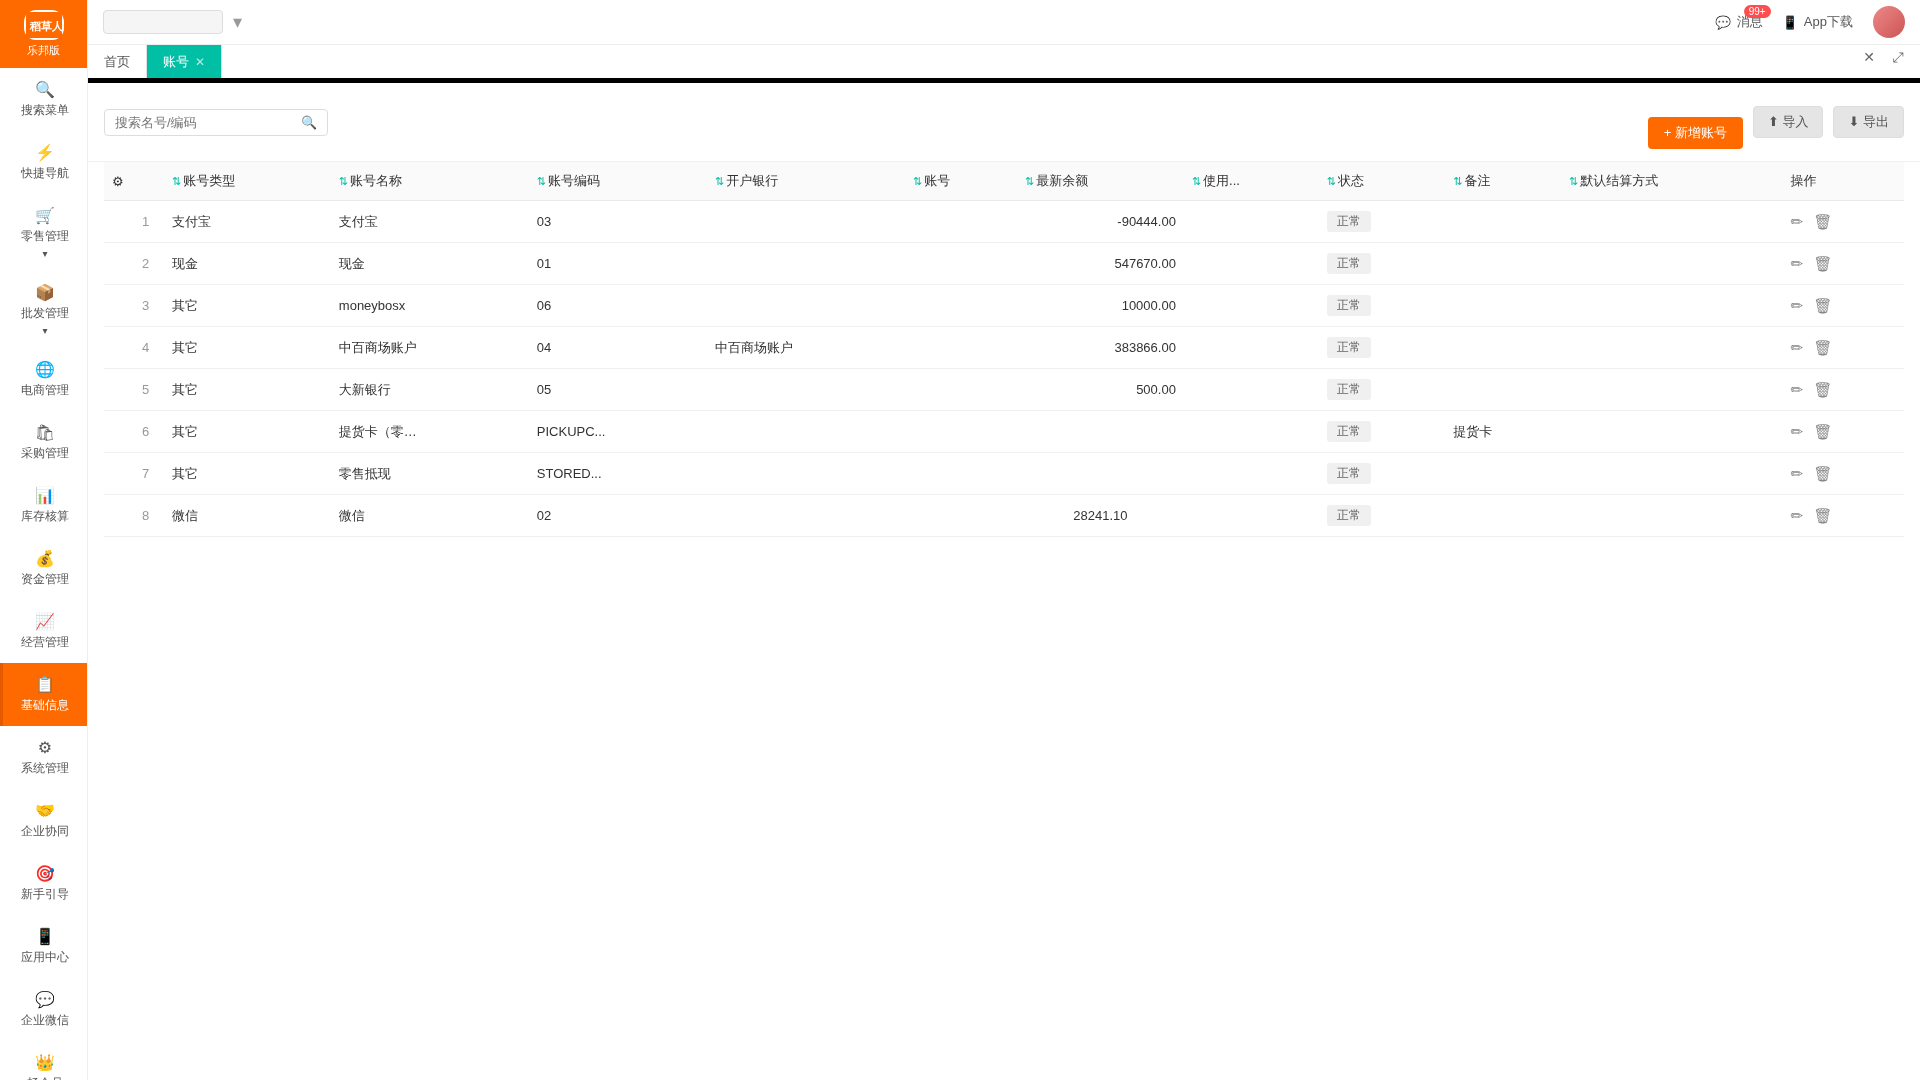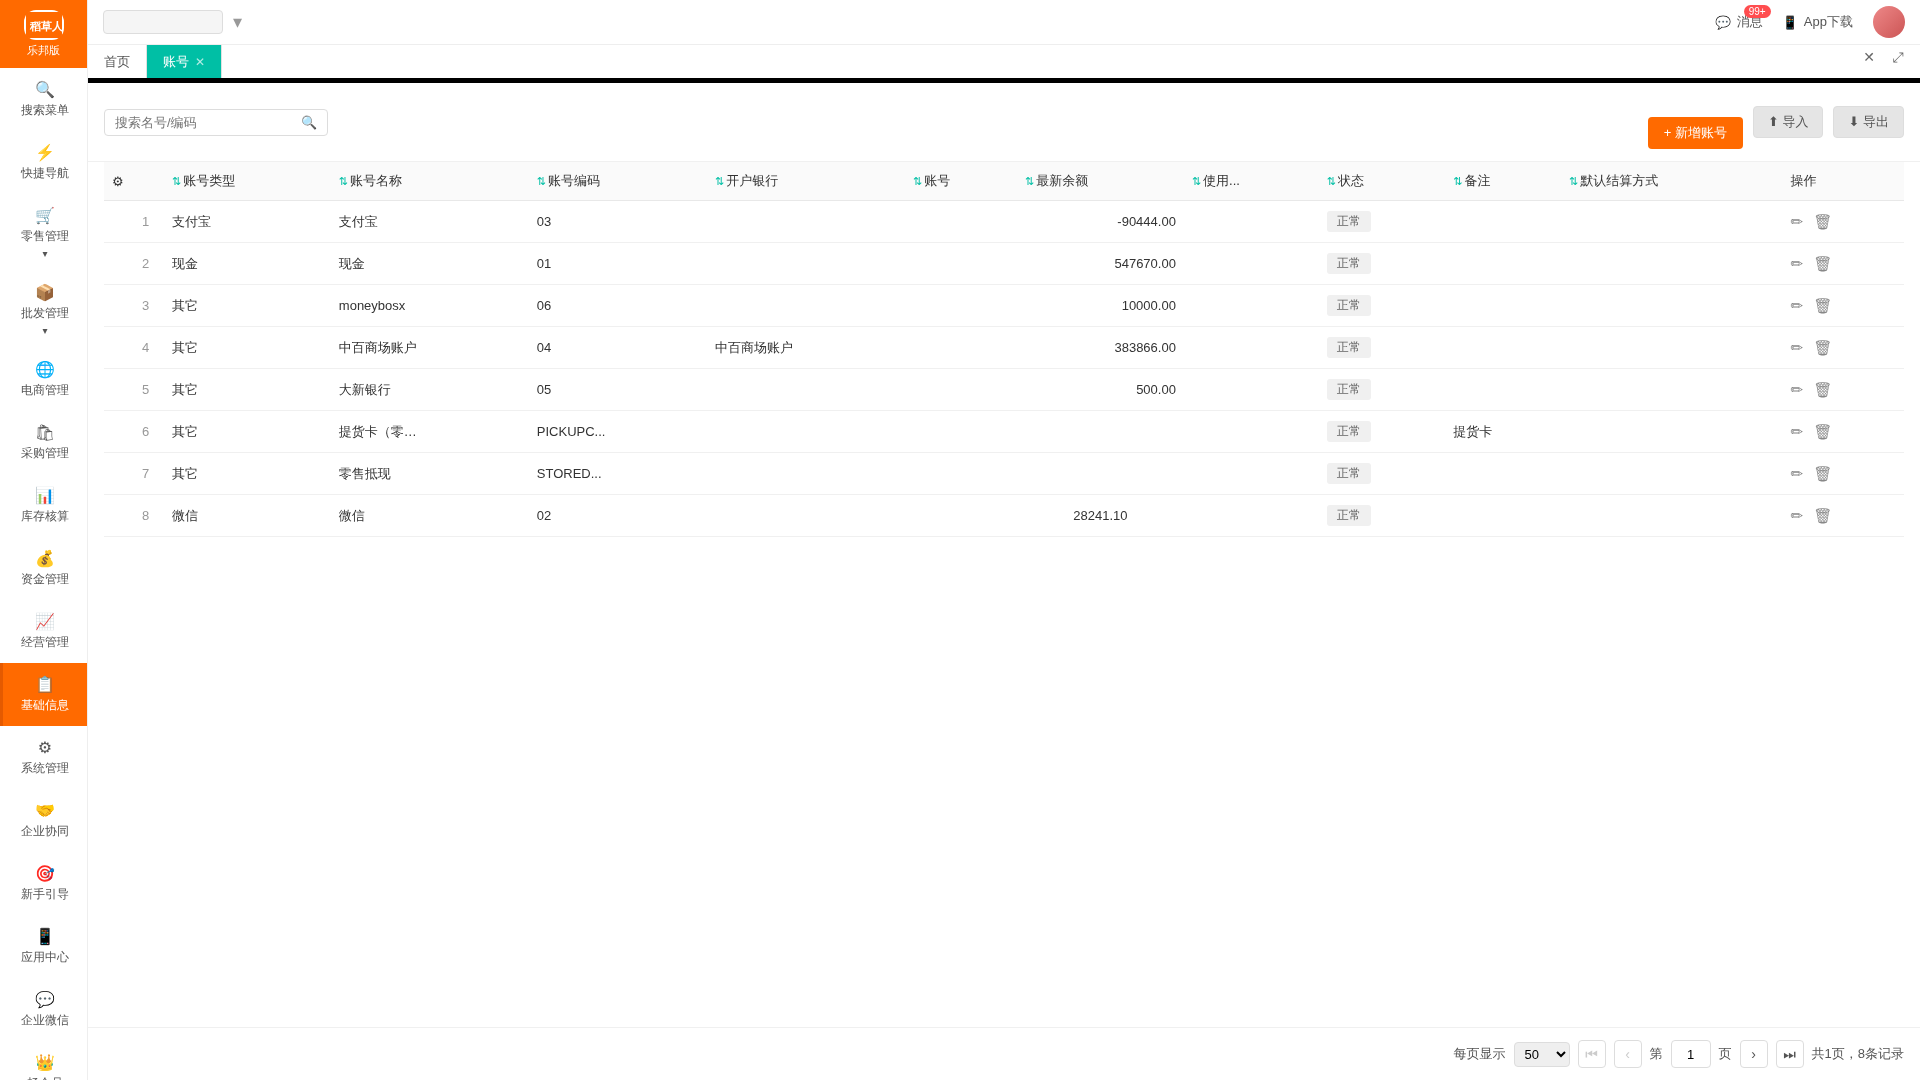--- a/index.html
+++ b/index.html
@@ -573,31 +573,15 @@
       <div class="action-icons">
         <span class="action-icon" title="编辑">✏</span>
         <span class="action-icon" title="删除">🗑</span>
       </div>
     </td>
   </tr>
           </tbody>
       </table>
     </div>
 
-    <div class="pagination">
-      <span>每页显示</span>
-      <select class="page-size-select">
-        <option value="50">50</option>
-        <option value="20">20</option>
-        <option value="100">100</option>
-      </select>
-      <div class="page-btn disabled">⏮</div>
-      <div class="page-btn disabled">‹</div>
-      <span>第</span>
-      <input class="page-input" type="text" value="1" style="">
-      <span>页</span>
-      <div class="page-btn">›</div>
-      <div class="page-btn">⏭</div>
-      <span>共1页，8条记录</span>
-    </div>
 
   </div>
 </div>
 
 </body></html>

